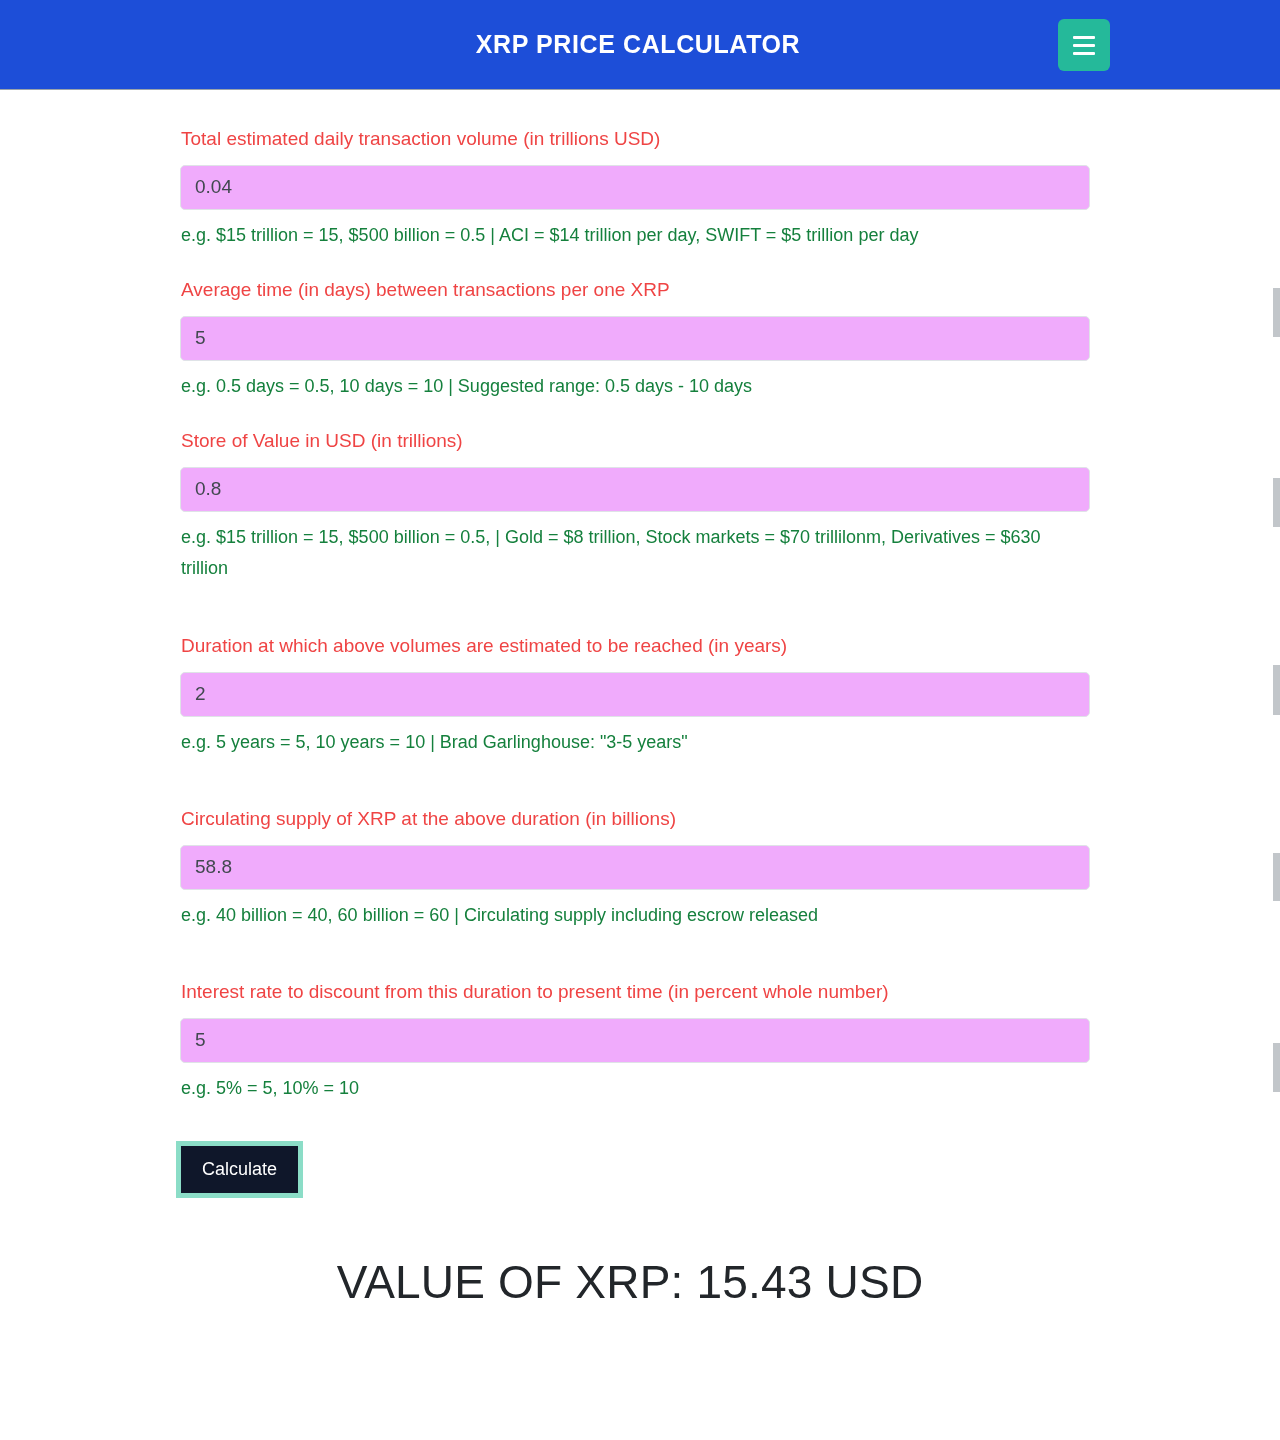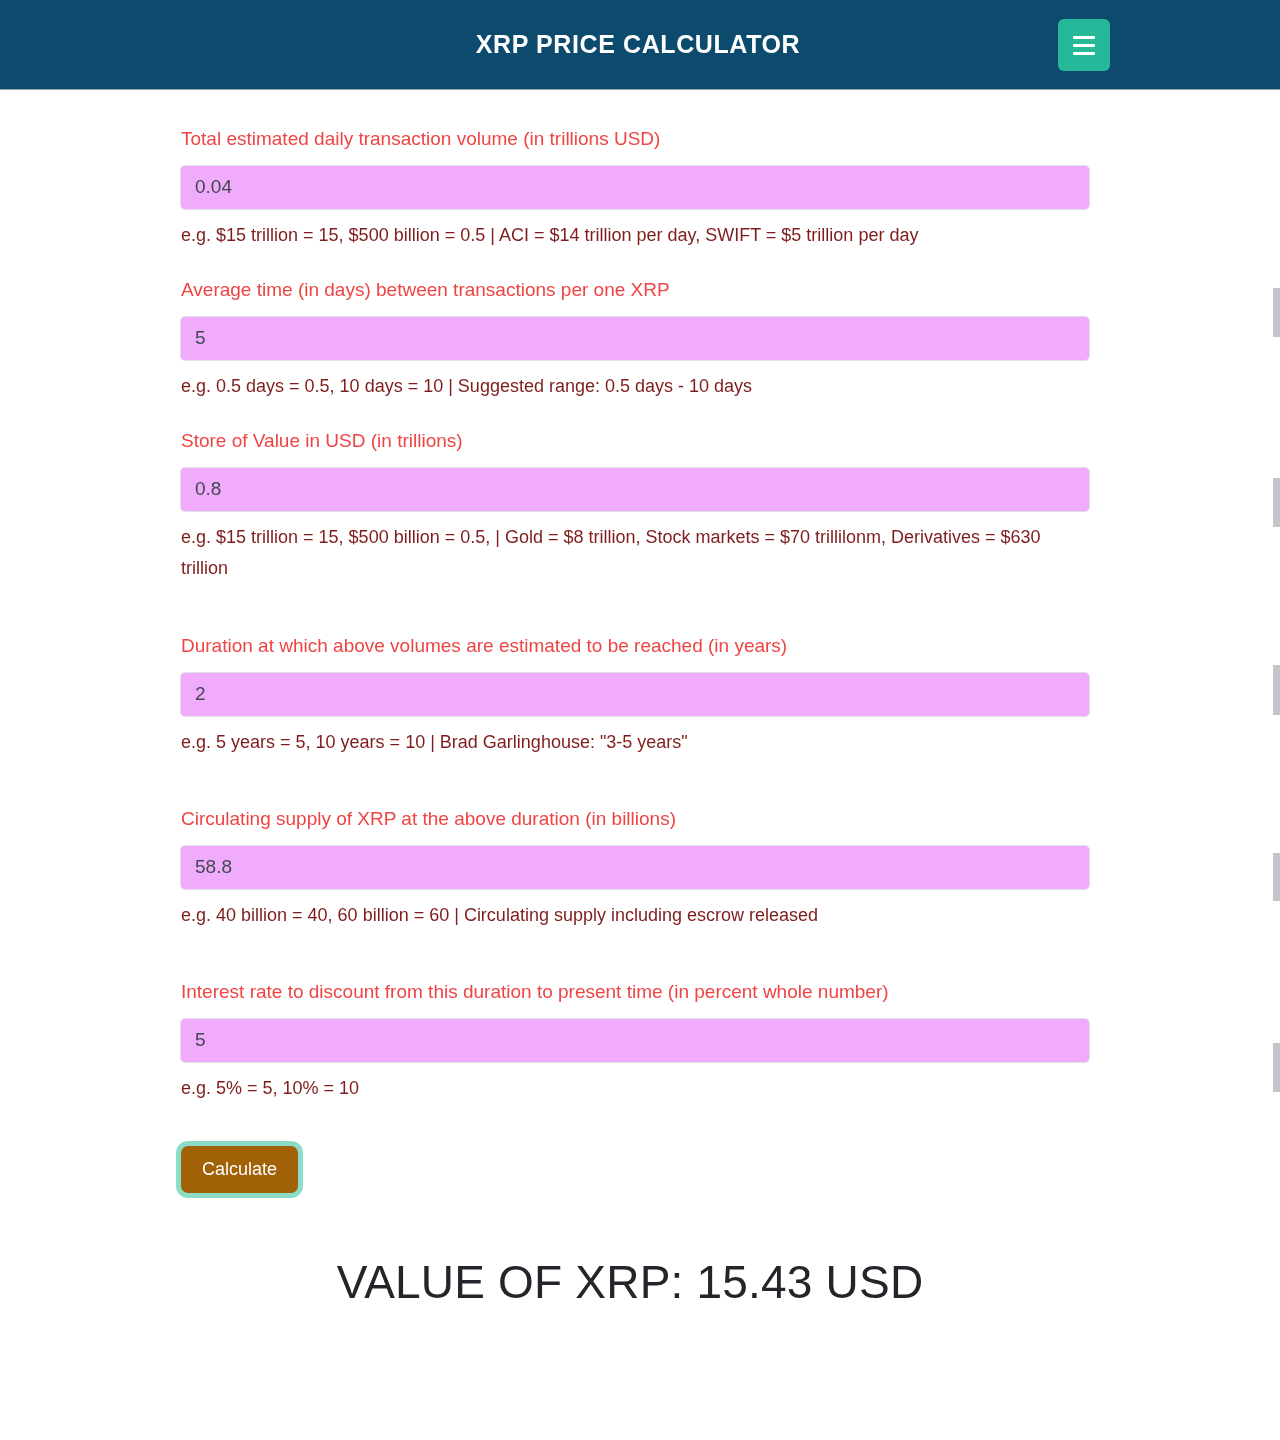--- a/index.html
+++ b/index.html
@@ -9,21 +9,21 @@
     background: #ffffff;
     font-family: "Liberation Sans", sans-serif;
     -webkit-font-smoothing: antialiased;
   }
 
   
   .navbar {
     position: relative;
     width: 1280px;
     height: 90px;
-    background: #0c4a6e;
+    background: #1d4ed8;
     border-bottom: 1px solid #9aa3ab;
     display: flex;
     align-items: center;
     justify-content: center;
   }
   .navbar-title {
     color: #ffffff;
     font-size: 25px;
     font-weight: bold;
     letter-spacing: 0.6px;
@@ -84,39 +84,39 @@
     font-family: "Liberation Sans", sans-serif;
     font-size: 19px;
     color: #41484f;
     background: #f0abfc;
     border: 1px solid #dfe3e7;
     border-radius: 5px;
     outline: none;
   }
   .form-help {
     display: block;
-    color: #7f1d1d;
+    color: #15803d;
     font-size: 18px;
     line-height: 1.75;
     margin: 10px 0 0 1px;
     max-width: 870px;
   }
 
   
   .btn-wrap { margin-top: 42px; padding-left: 1px; }
   .btn-calculate {
     display: inline-block;
-    background: #a16207;
+    background: #0f172a;
     color: #ffffff;
     font-family: "Liberation Sans", sans-serif;
     font-size: 18px;
     line-height: 1;
     padding: 14px 21px 15px 21px;
     border: none;
-    border-radius: 7px;
+    border-radius: 0;
     cursor: pointer;
     box-shadow: 0 0 0 5px rgba(68, 200, 164, 0.62);
   }
 
   
   .result {
     text-align: center;
     color: #22262a;
     font-size: 46px;
     font-weight: 300;

